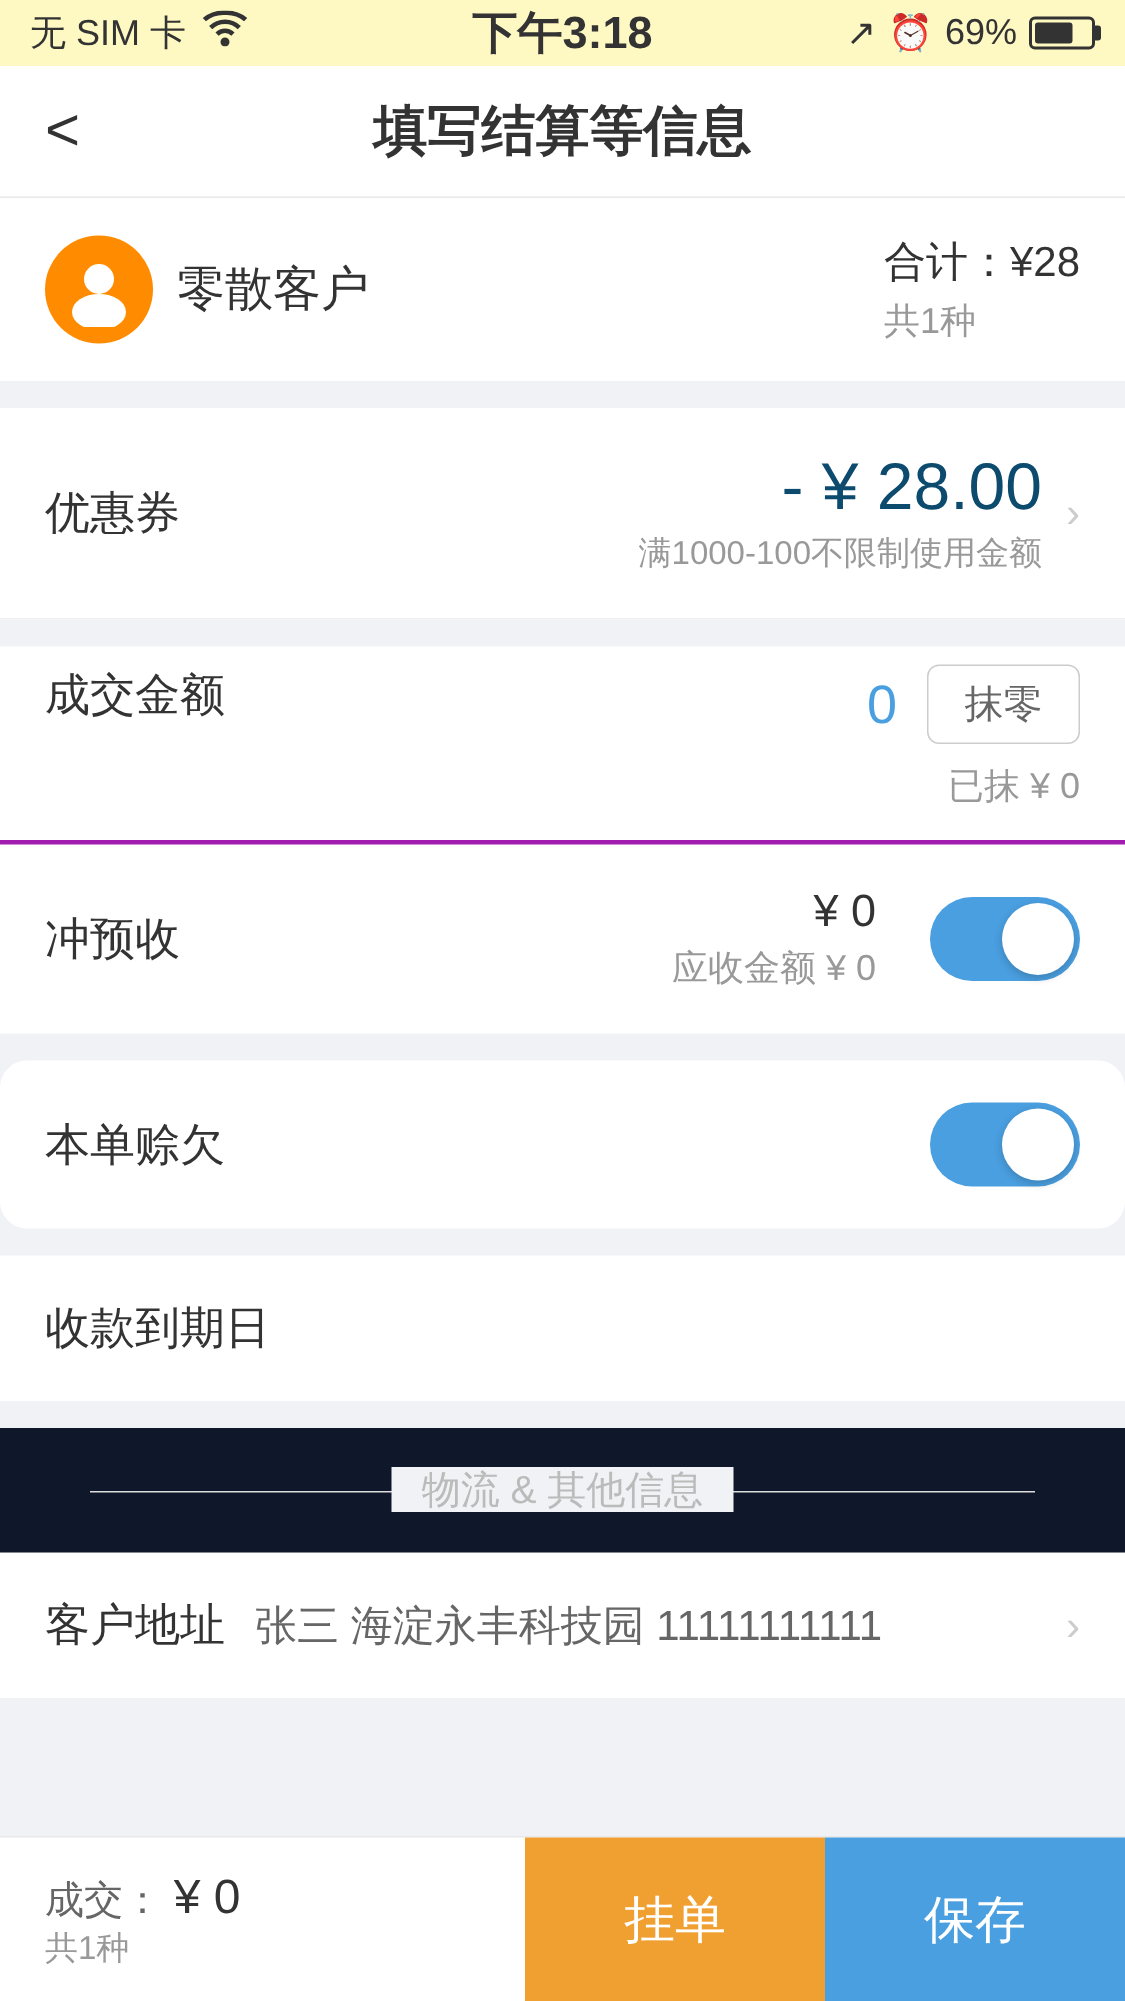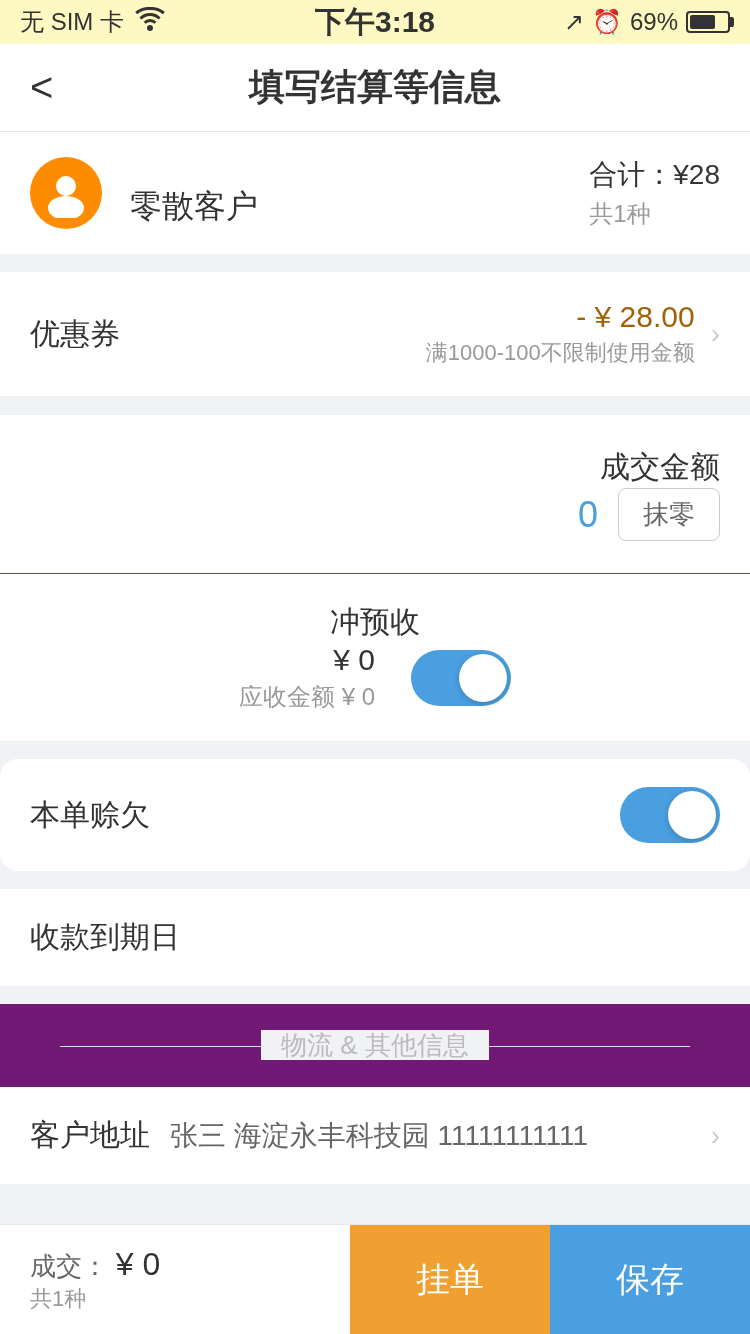--- a/index.html
+++ b/index.html
@@ -111,22 +111,22 @@
     .customer-row {
       background: #fff;
       padding: 24px 30px;
       display: flex;
       align-items: center;
       justify-content: space-between;
       margin-bottom: 18px;
     }
     .customer-left {
       display: flex;
-      align-items: flex-end;
-      gap: 28px;
+      align-items: center;
+      gap: 16px;
     }
     .avatar {
       width: 72px;
       height: 72px;
       border-radius: 50%;
       background: #ff8c00;
       display: flex;
       align-items: center;
       justify-content: center;
     }
@@ -166,45 +166,44 @@
     }
     .row-right {
       display: flex;
       align-items: center;
       gap: 16px;
     }
     .coupon-right {
       text-align: right;
     }
     .coupon-amount {
-      font-size: 30px;
-      color: #a16207;
+      font-size: 44px;
+      color: #0c4a6e;
       font-weight: 500;
     }
     .coupon-desc {
       font-size: 22px;
       color: #999;
       margin-top: 4px;
     }
     .chevron {
       color: #ccc;
       font-size: 28px;
     }
 
     
     .transaction-section {
       background: #fff;
       margin-bottom: 18px;
     }
     .transaction-row {
-      padding: 32px 30px;
-      display: flex;
-      align-items: flex-end;
-      justify-content: space-between;
-      flex-direction: column;
+      padding: 12px 30px;
+      display: flex;
+      align-items: flex-start;
+      justify-content: space-between;
     }
     .transaction-value {
       display: flex;
       align-items: center;
       gap: 20px;
     }
     .amount-input {
       font-size: 36px;
       color: #4a9fe0;
       font-weight: 500;
@@ -228,22 +227,21 @@
       text-align: right;
       padding: 0 30px 20px;
     }
 
     
     .prepay-row {
       padding: 28px 30px;
       display: flex;
       align-items: center;
       justify-content: space-between;
-      border-top: 1px solid #a21caf;
-      flex-direction: column;
+      border-top: 3px solid #a21caf;
     }
     .prepay-info {
       text-align: right;
       margin-right: 20px;
     }
     .prepay-amount {
       font-size: 30px;
       color: #333;
     }
     .prepay-receivable {
@@ -303,21 +301,21 @@
       font-size: 30px;
       color: #333;
     }
     .due-date {
       font-size: 30px;
       color: #333;
     }
 
     
     .logistics-header {
-      background: #701a75;
+      background: #0f172a;
       text-align: center;
       padding: 24px 0;
       position: relative;
     }
     .logistics-header-text {
       font-size: 26px;
       color: #bbb;
       background: #f0f2f5;
       padding: 0 20px;
       position: relative;
@@ -466,20 +464,21 @@
   </div>
 
   <div class="transaction-section">
     <div class="transaction-row">
       <span class="row-label">成交金额</span>
       <div class="transaction-value">
         <span class="amount-input">0</span>
         <button class="round-btn">抹零</button>
       </div>
     </div>
+    <div class="already-rounded">已抹  ¥ 0</div>
 
     <div class="prepay-row">
       <span class="row-label">冲预收</span>
       <div class="row-right">
         <div class="prepay-info">
           <div class="prepay-amount">¥ 0</div>
           <div class="prepay-receivable">应收金额 ¥ 0</div>
         </div>
         <div class="toggle">
           <div class="toggle-thumb"></div>

